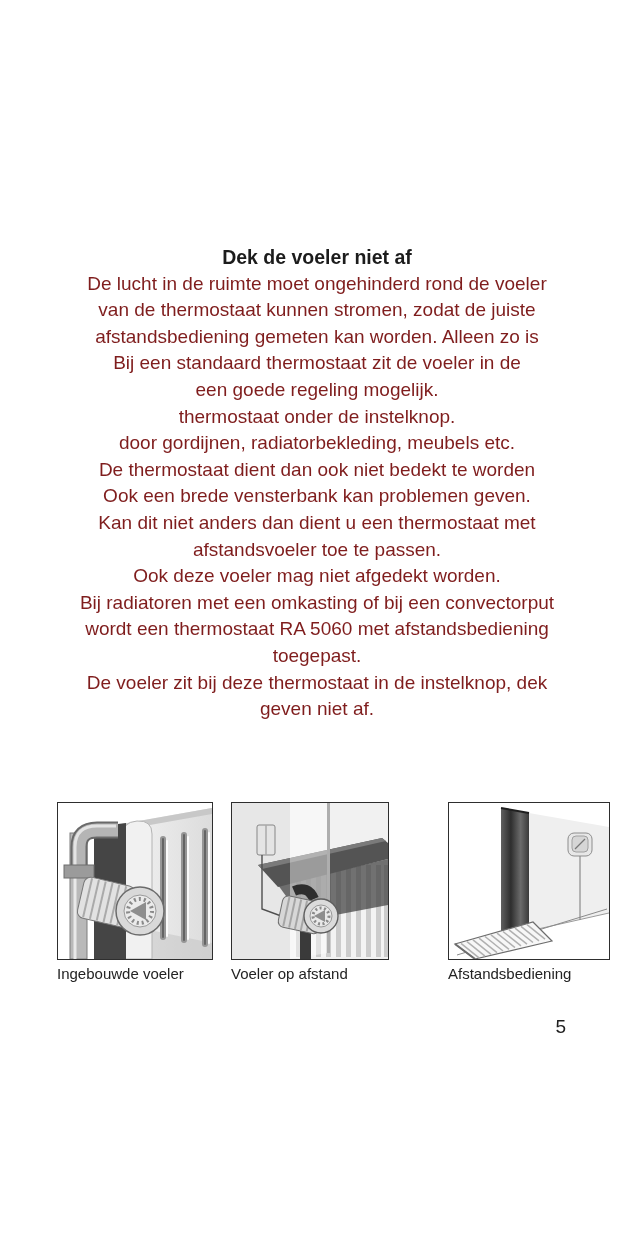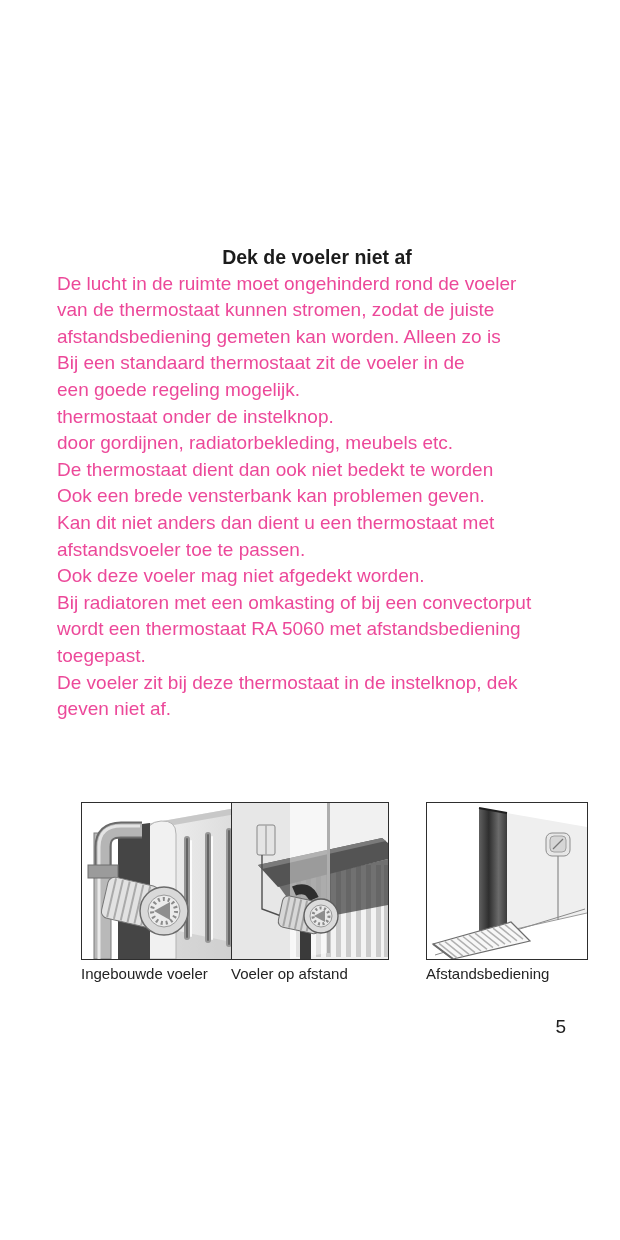--- a/index.html
+++ b/index.html
@@ -21,44 +21,45 @@
     font-weight: bold;
     line-height: 26.6px;
     white-space: nowrap;
     color: #1c1c1c;
     text-align: center;
   }
   .body-line {
     font-size: 19px;
     line-height: 26.6px;
     white-space: nowrap;
-    color: #ec4899;
+    color: #7f1d1d;
+    text-align: center;
   }
   .figure {
     position: absolute;
     top: 802px;
   }
   .figure-frame {
     border: 1px solid #2e2e2e;
     background: #ffffff;
     overflow: hidden;
   }
   .figure-frame svg { display: block; }
   .figure-caption {
     margin-top: 5px;
     font-size: 15px;
     line-height: 18px;
     color: #232323;
     white-space: nowrap;
   }
-  #fig1 { left: 57px; margin-left: 24px; }
+  #fig1 { left: 57px; }
   #fig1 .figure-frame { width: 154px; height: 156px; }
   #fig2 { left: 231px; }
   #fig2 .figure-frame { width: 156px; height: 156px; }
-  #fig3 { left: 384px; padding-left: 42px; }
+  #fig3 { left: 406px; padding-left: 42px; }
   #fig3 .figure-frame { width: 160px; height: 156px; }
   .page-number {
     position: absolute;
     top: 1016px;
     right: 54px;
     font-size: 19px;
     color: #1e1e1e;
   }
 </style>
 </head>

